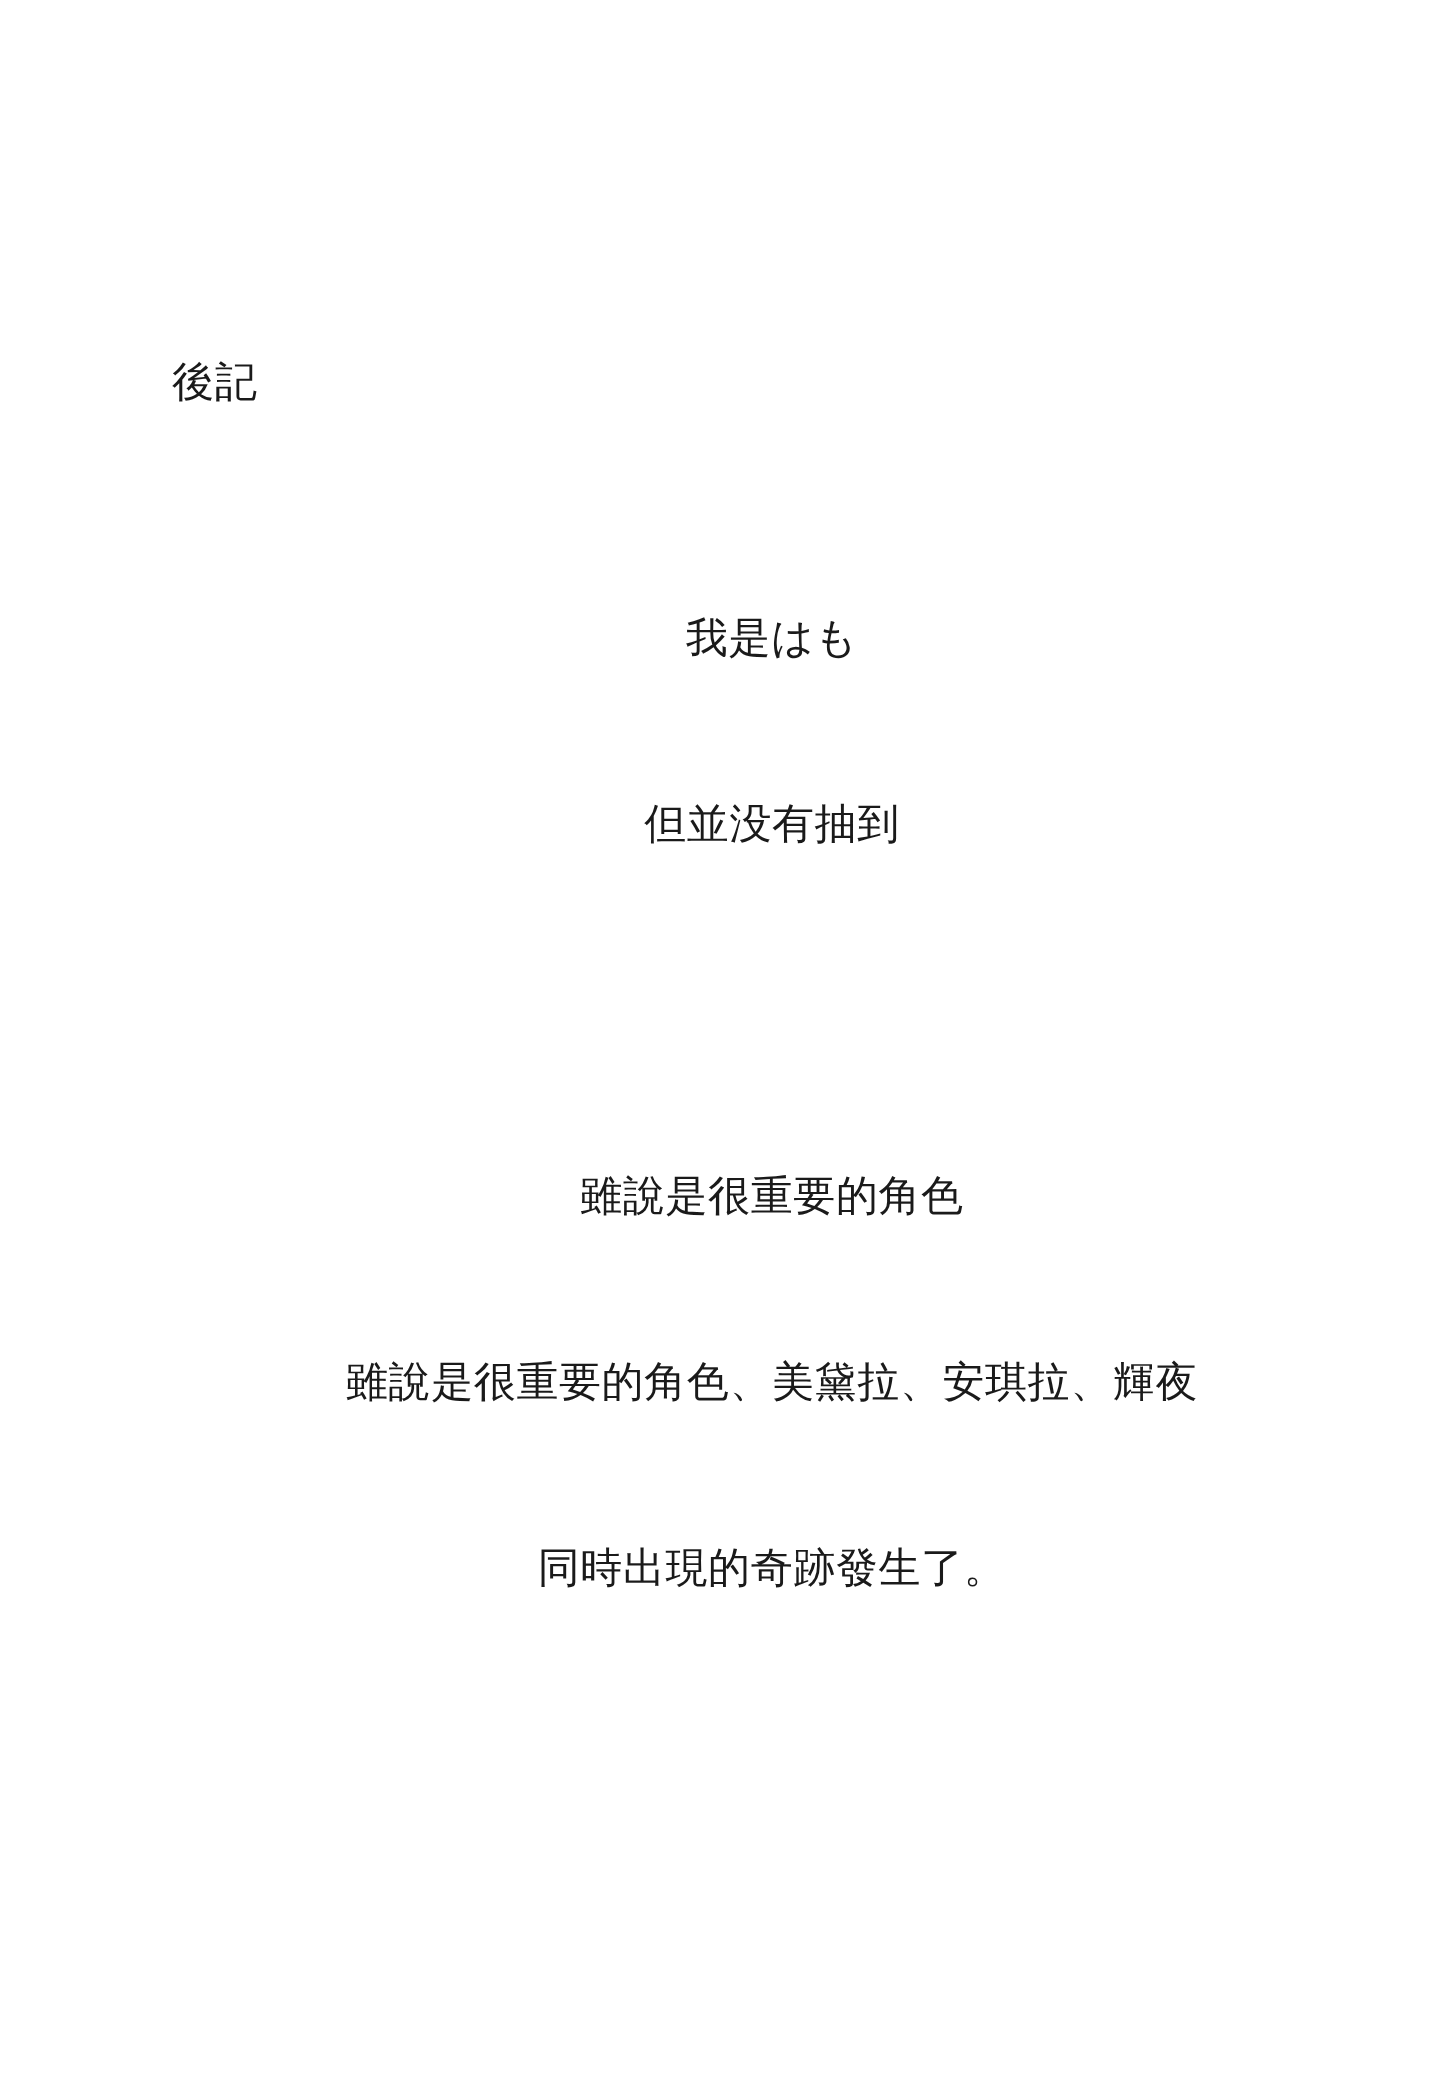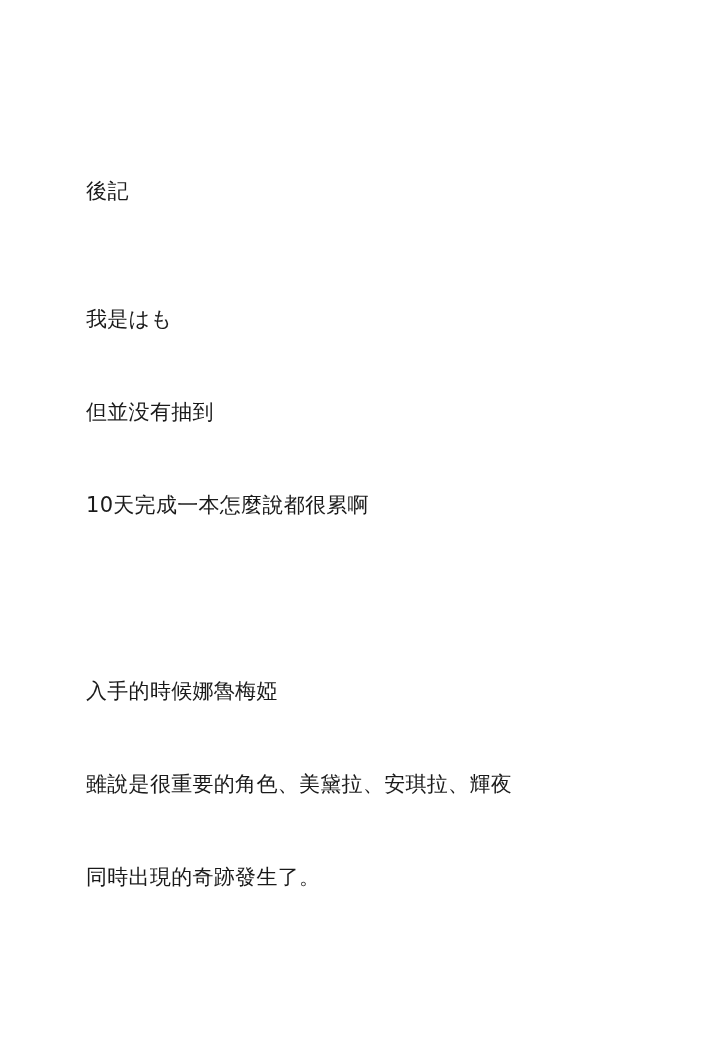--- a/index.html
+++ b/index.html
@@ -42,38 +42,38 @@
     color: #1a1a1a;
     margin: 0;
     white-space: pre-wrap;
   }
   .block + .block {
     margin-top: 31px;
   }
   .line {
     display: block;
     white-space: pre;
+    text-align: center;
   }
 </style>
 </head>
 <body>
 
 <div class="page">
   <div class="afterword">
 
     <div class="heading">後記</div>
 
     <div class="block">
       <span class="line">我是はも</span>
       <span class="line">但並没有抽到</span>
-      <span class="line">10天完成一本怎麼說都很累啊</span>
     </div>
 
     <div class="block">
-      <span class="line">入手的時候娜魯梅婭</span>
+      <span class="line">雖說是很重要的角色</span>
       <span class="line">雖說是很重要的角色、美黛拉、安琪拉、輝夜</span>
       <span class="line">同時出現的奇跡發生了。</span>
       
       
       
     </div>
 
   </div>
 </div>
 

